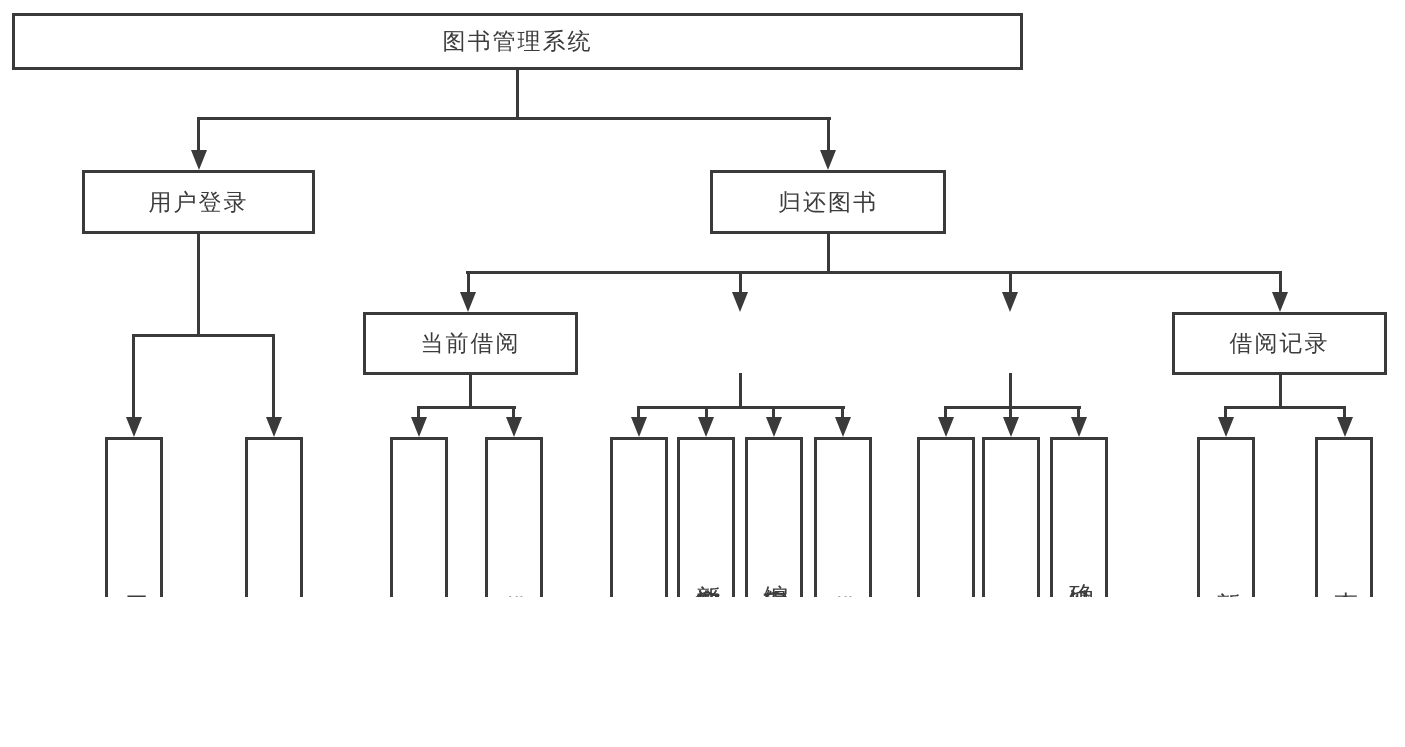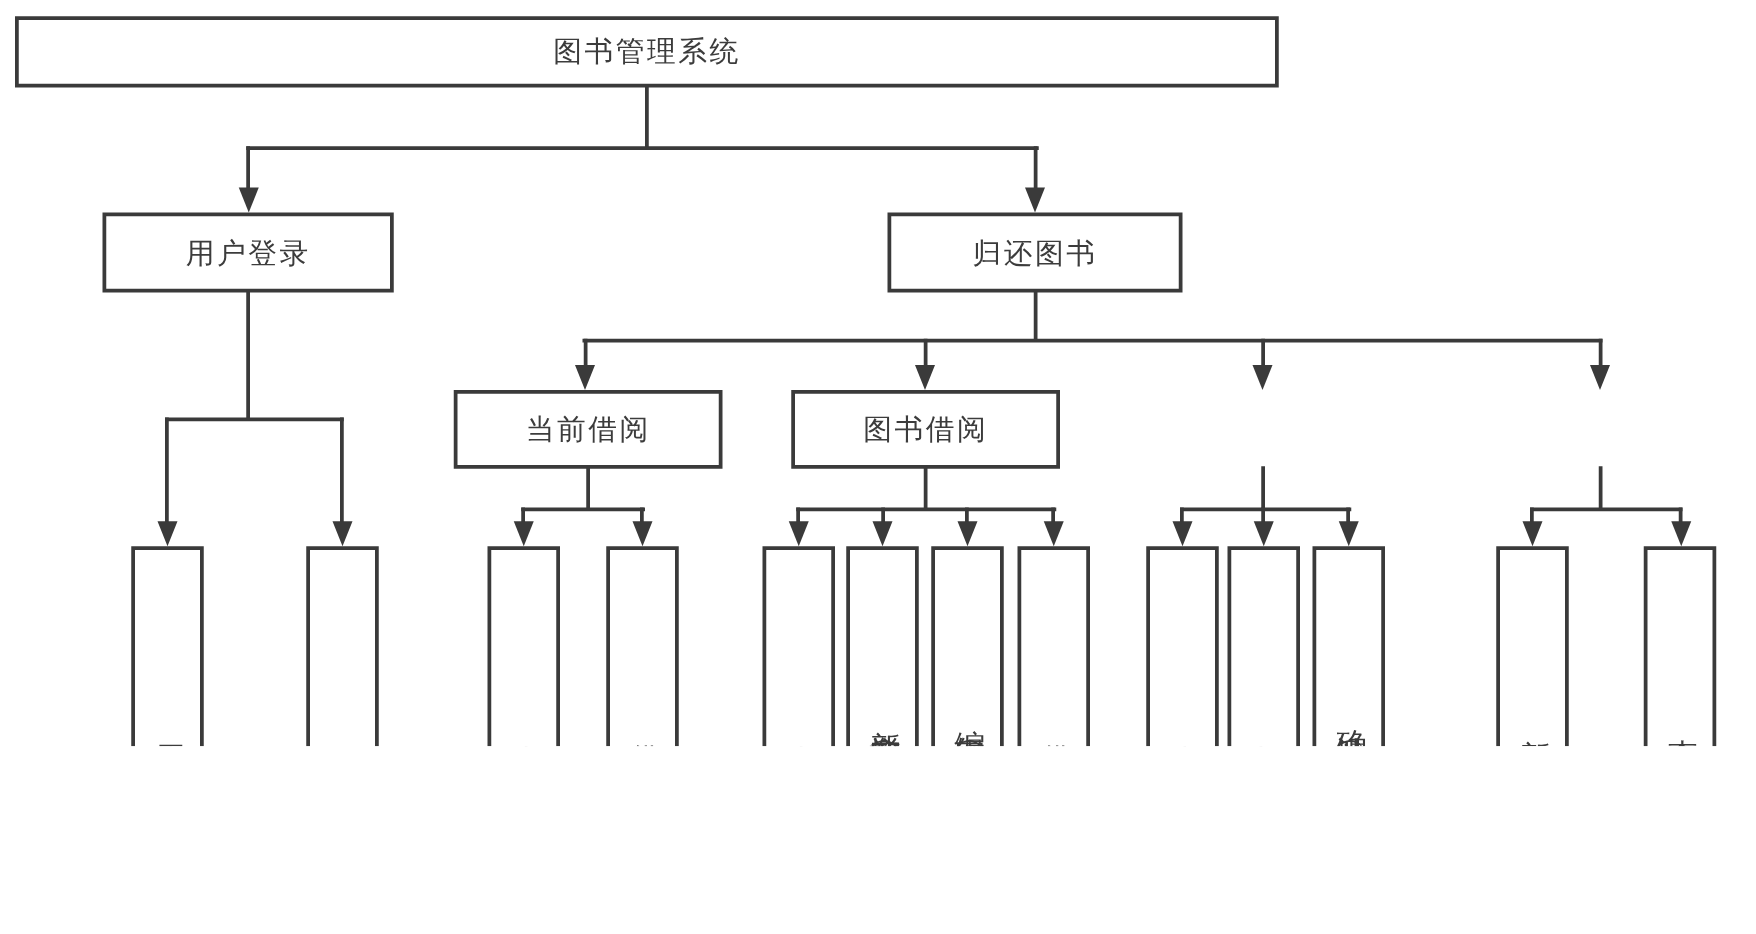--- a/index.html
+++ b/index.html
@@ -37,23 +37,23 @@
 <div class="canvas">
 
   <div class="node hnode" style="left:12px;top:13px;width:1011px;height:57px;">图书管理系统</div>
 
   <div class="node hnode" style="left:82px;top:170px;width:233px;height:64px;">用户登录</div>
 
   <div class="node hnode" style="left:710px;top:170px;width:236px;height:64px;">归还图书</div>
 
   <div class="node hnode" style="left:363px;top:312px;width:215px;height:63px;">当前借阅</div>
 
-  <div class="node hnode" style="left:633px;top:312px;width:215px;height:63px;">图书借阅</div>
 
 
+  <div class="node hnode" style="left:1172px;top:312px;width:215px;height:63px;">借阅记录</div>
 
   <div class="node leaf" style="left:105px;top:437px;width:58px;height:298px;">用户登录</div>
 
   <div class="node leaf" style="left:245px;top:437px;width:58px;height:298px;">注销登录</div>
 
   <div class="node leaf" style="left:390px;top:437px;width:58px;height:298px;">查询图书</div>
 
   <div class="node leaf" style="left:485px;top:437px;width:58px;height:298px;">借阅图书</div>
 
   <div class="node leaf" style="left:610px;top:437px;width:58px;height:298px;">查询图书</div>

